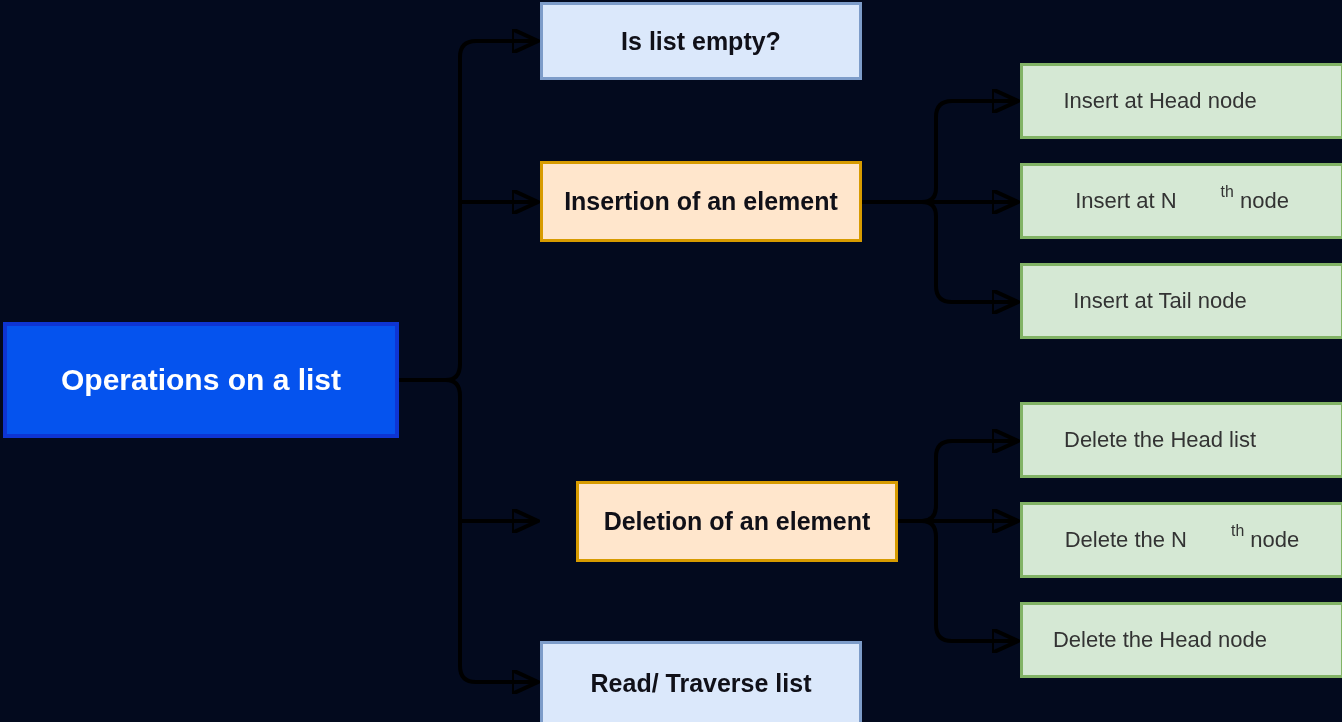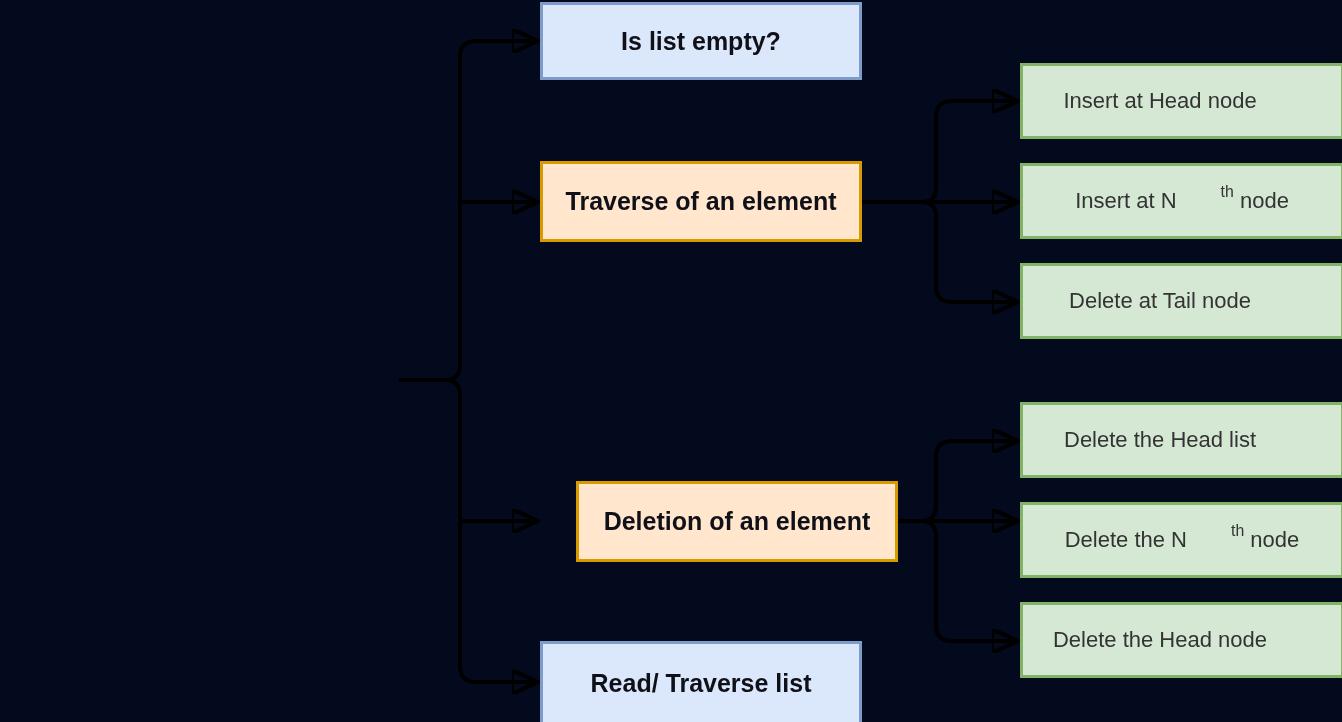--- a/index.html
+++ b/index.html
@@ -86,47 +86,50 @@
 
     <path d="M862 202 L922 202 Q936 202 936 188 L936 117 Q936 101 952 101 L1018 101" marker-end="url(#arrow)"></path>
     <path d="M862 202 L1018 202" marker-end="url(#arrow)"></path>
     <path d="M862 202 L922 202 Q936 202 936 216 L936 286 Q936 302 952 302 L1018 302" marker-end="url(#arrow)"></path>
 
     <path d="M862 521 L922 521 Q936 521 936 505 L936 457 Q936 441 952 441 L1018 441" marker-end="url(#arrow)"></path>
     <path d="M862 521 L1018 521" marker-end="url(#arrow)"></path>
     <path d="M862 521 L922 521 Q936 521 936 537 L936 625 Q936 641 952 641 L1018 641" marker-end="url(#arrow)"></path>
   </svg>
 
+  <div class="node node-root">
+    <span>Operations on a list</span>
+  </div>
 
   <div class="node node-mid style-blue" id="n-empty">
     <span>Is list empty?</span>
   </div>
 
   <div class="node node-mid style-orange" id="n-insert">
-    <span>Traverse of an element</span>
+    <span>Insertion of an element</span>
   </div>
 
   <div class="node node-mid style-orange" id="n-delete">
     <span>Deletion of an element</span>
   </div>
 
   <div class="node node-mid style-blue" id="n-read">
     <span>Read/ Traverse list</span>
   </div>
 
   <div class="node node-leaf" id="g-ins-head">
     <span><span>Insert at Head node</span><sup></sup><span></span></span>
   </div>
 
   <div class="node node-leaf" id="g-ins-nth">
     <span><span>Insert at N</span><sup>th</sup><span> node</span></span>
   </div>
 
   <div class="node node-leaf" id="g-ins-tail">
-    <span><span>Delete at Tail node</span><sup></sup><span></span></span>
+    <span><span>Insert at Tail node</span><sup></sup><span></span></span>
   </div>
 
   <div class="node node-leaf" id="g-del-head">
     <span><span>Delete the Head list</span><sup></sup><span></span></span>
   </div>
 
   <div class="node node-leaf" id="g-del-nth">
     <span><span>Delete the N</span><sup>th</sup><span> node</span></span>
   </div>
 

